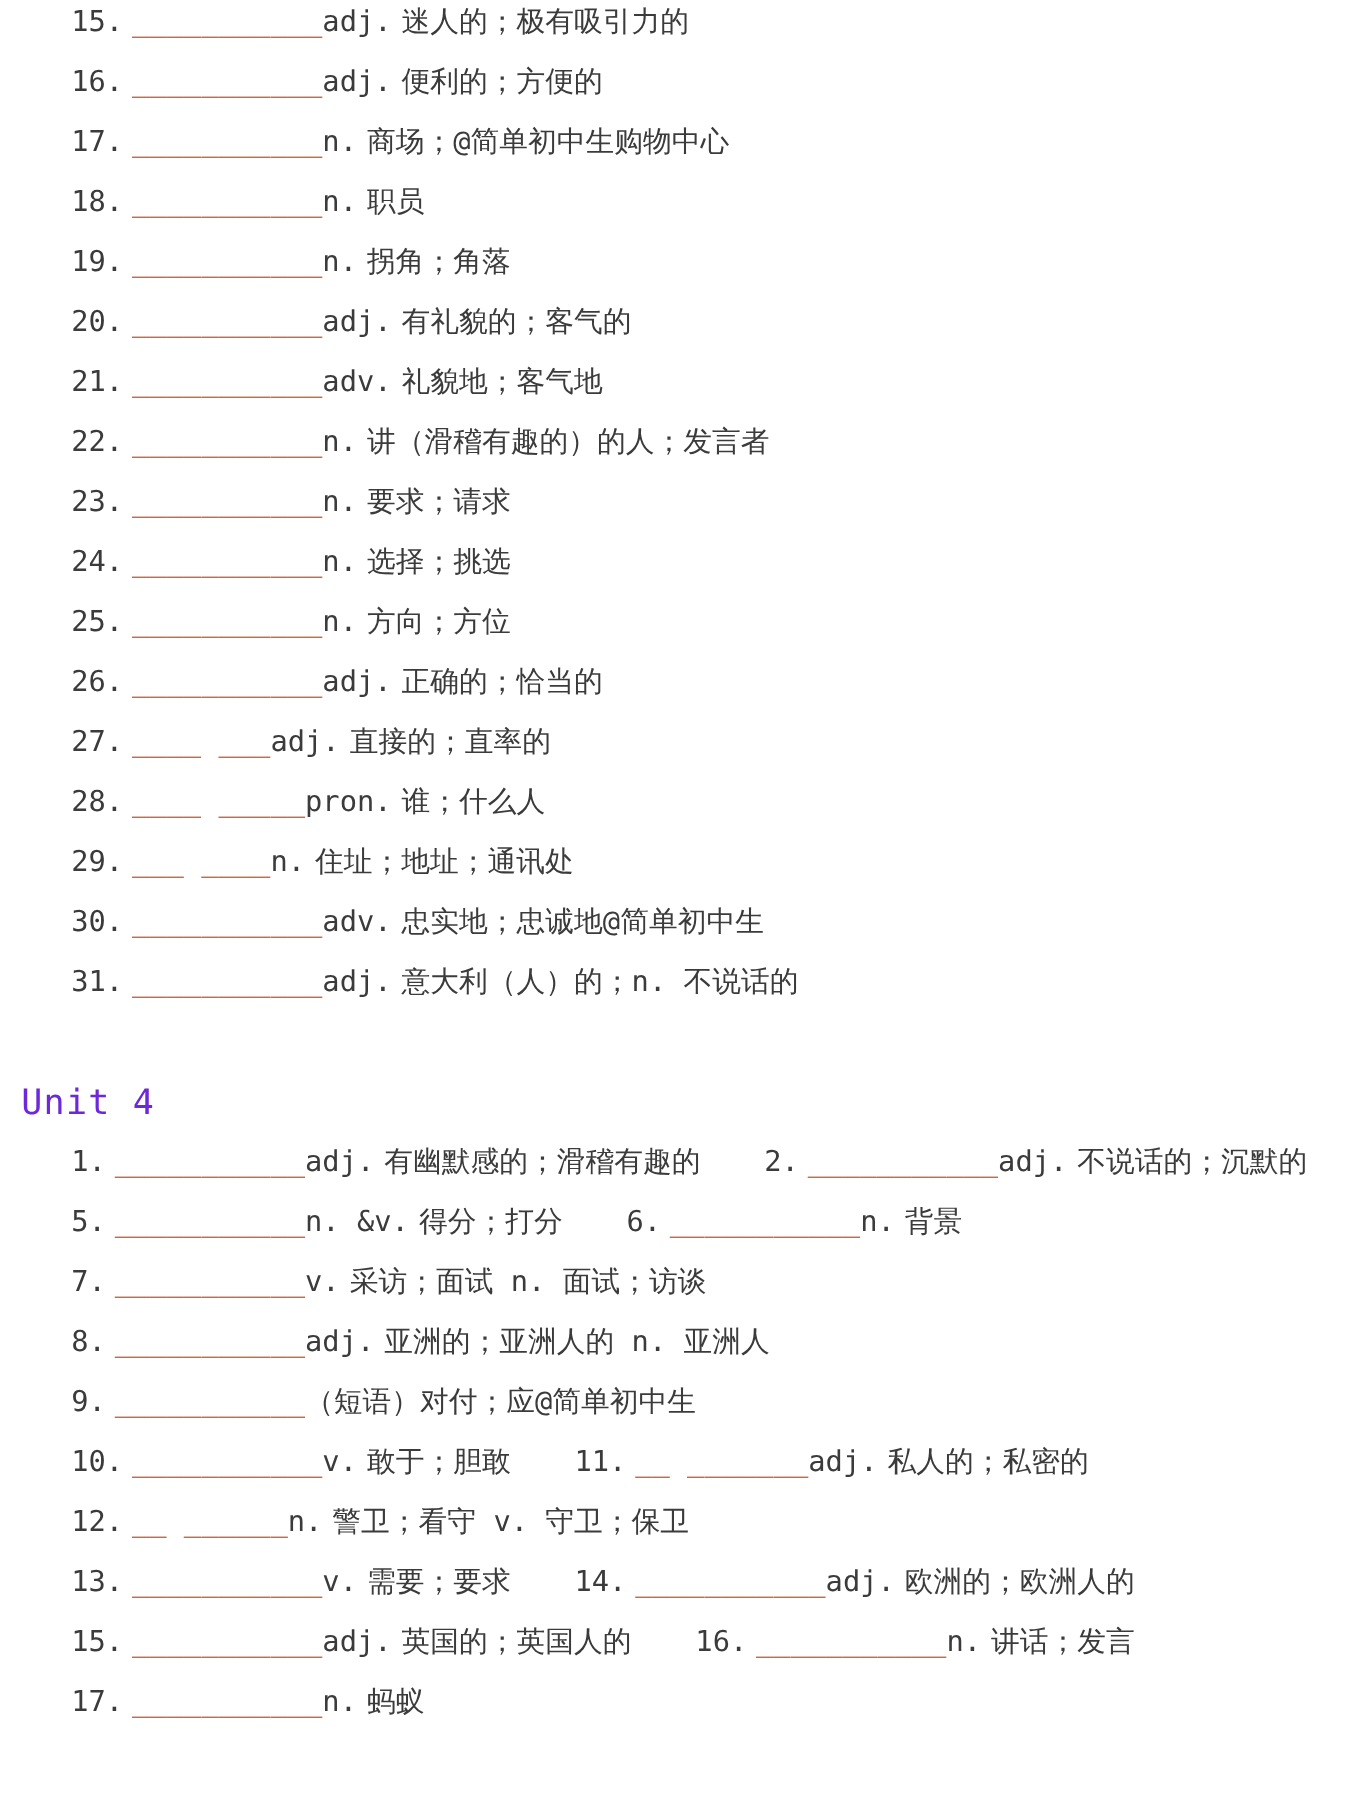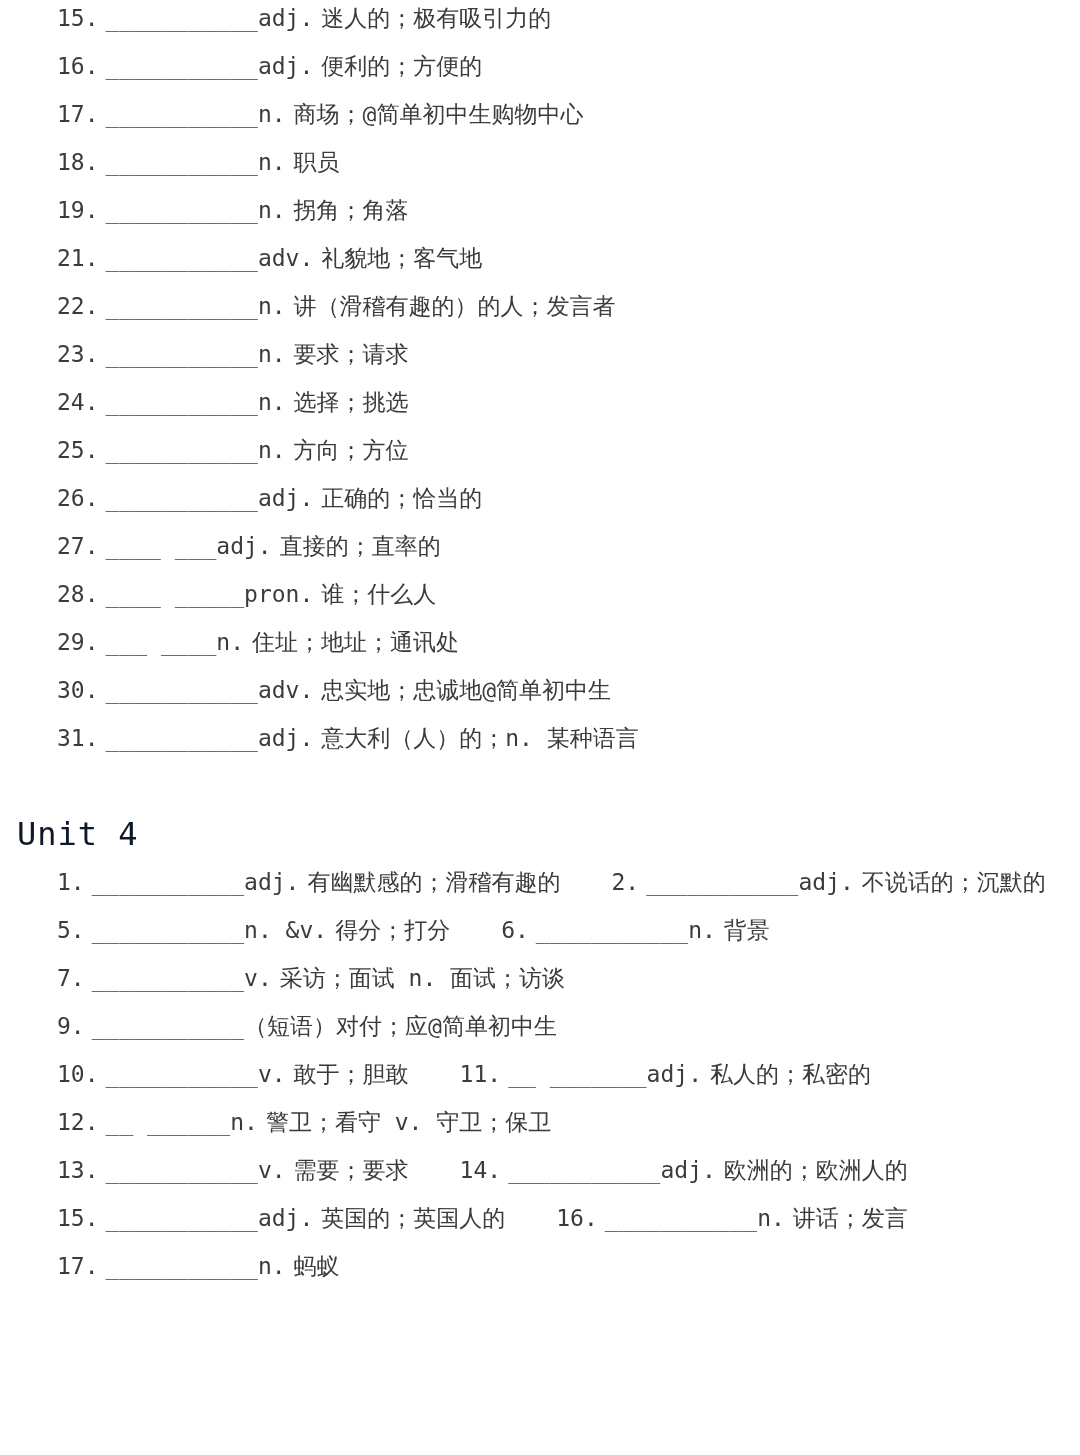--- a/index.html
+++ b/index.html
@@ -20,56 +20,58 @@
   }
   .entry { display: inline; }
   .entry + .entry { margin-left: 11px; }
   .num { margin-right: 7px; margin-left: 40px; }
   .blank { letter-spacing: 0; color: #c2410c; }
   .pos { margin-right: 8px; margin-top: 11px; }
   .pos:empty { margin-right: 0; }
   .heading {
     margin-top: 48px;
     height: 48px; line-height: 48px;
-    font-size: 32px;
-    color: #0f172a;
+    font-size: 28px;
+    color: #6d28d9;
     font-weight: 400;
     letter-spacing: 1px;
   }
 </style>
 </head>
 <body>
 
 <div class="sheet">
 
   <section class="vocab-list">
     <div class="line"><span class="entry"><span class="num">15.</span><span class="blank">___________</span><span class="pos">adj.</span><span class="def">迷人的；极有吸引力的</span></span></div>
     <div class="line"><span class="entry"><span class="num">16.</span><span class="blank">___________</span><span class="pos">adj.</span><span class="def">便利的；方便的</span></span></div>
     <div class="line"><span class="entry"><span class="num">17.</span><span class="blank">___________</span><span class="pos">n.</span><span class="def">商场；@简单初中生购物中心</span></span></div>
     <div class="line"><span class="entry"><span class="num">18.</span><span class="blank">___________</span><span class="pos">n.</span><span class="def">职员</span></span></div>
     <div class="line"><span class="entry"><span class="num">19.</span><span class="blank">___________</span><span class="pos">n.</span><span class="def">拐角；角落</span></span></div>
+    <div class="line"><span class="entry"><span class="num">20.</span><span class="blank">___________</span><span class="pos">adj.</span><span class="def">有礼貌的；客气的</span></span></div>
     <div class="line"><span class="entry"><span class="num">21.</span><span class="blank">___________</span><span class="pos">adv.</span><span class="def">礼貌地；客气地</span></span></div>
     <div class="line"><span class="entry"><span class="num">22.</span><span class="blank">___________</span><span class="pos">n.</span><span class="def">讲（滑稽有趣的）的人；发言者</span></span></div>
     <div class="line"><span class="entry"><span class="num">23.</span><span class="blank">___________</span><span class="pos">n.</span><span class="def">要求；请求</span></span></div>
     <div class="line"><span class="entry"><span class="num">24.</span><span class="blank">___________</span><span class="pos">n.</span><span class="def">选择；挑选</span></span></div>
     <div class="line"><span class="entry"><span class="num">25.</span><span class="blank">___________</span><span class="pos">n.</span><span class="def">方向；方位</span></span></div>
     <div class="line"><span class="entry"><span class="num">26.</span><span class="blank">___________</span><span class="pos">adj.</span><span class="def">正确的；恰当的</span></span></div>
     <div class="line"><span class="entry"><span class="num">27.</span><span class="blank">____ ___</span><span class="pos">adj.</span><span class="def">直接的；直率的</span></span></div>
     <div class="line"><span class="entry"><span class="num">28.</span><span class="blank">____ _____</span><span class="pos">pron.</span><span class="def">谁；什么人</span></span></div>
     <div class="line"><span class="entry"><span class="num">29.</span><span class="blank">___ ____</span><span class="pos">n.</span><span class="def">住址；地址；通讯处</span></span></div>
     <div class="line"><span class="entry"><span class="num">30.</span><span class="blank">___________</span><span class="pos">adv.</span><span class="def">忠实地；忠诚地@简单初中生</span></span></div>
-    <div class="line"><span class="entry"><span class="num">31.</span><span class="blank">___________</span><span class="pos">adj.</span><span class="def">意大利（人）的；n. 某种语言</span></span></div>
+    <div class="line"><span class="entry"><span class="num">31.</span><span class="blank">___________</span><span class="pos">adj.</span><span class="def">意大利（人）的；n. 不说话的</span></span></div>
   </section>
 
   <div class="heading">Unit 4</div>
 
   <section class="vocab-list unit4-list" style="margin-top:0;">
     <div class="line"><span class="entry"><span class="num">1.</span><span class="blank">___________</span><span class="pos">adj.</span><span class="def">有幽默感的；滑稽有趣的</span></span><span class="entry"><span class="num">2.</span><span class="blank">___________</span><span class="pos">adj.</span><span class="def">不说话的；沉默的</span></span></div>
     <div class="line"><span class="entry"><span class="num">5.</span><span class="blank">___________</span><span class="pos">n. &amp;v.</span><span class="def">得分；打分</span></span><span class="entry"><span class="num">6.</span><span class="blank">___________</span><span class="pos">n.</span><span class="def">背景</span></span></div>
     <div class="line"><span class="entry"><span class="num">7.</span><span class="blank">___________</span><span class="pos">v.</span><span class="def">采访；面试 n. 面试；访谈</span></span></div>
+    <div class="line"><span class="entry"><span class="num">8.</span><span class="blank">___________</span><span class="pos">adj.</span><span class="def">亚洲的；亚洲人的 n. 亚洲人</span></span></div>
     <div class="line"><span class="entry"><span class="num">9.</span><span class="blank">___________</span><span class="pos"></span><span class="def">（短语）对付；应@简单初中生</span></span></div>
     <div class="line"><span class="entry"><span class="num">10.</span><span class="blank">___________</span><span class="pos">v.</span><span class="def">敢于；胆敢</span></span><span class="entry"><span class="num">11.</span><span class="blank">__ _______</span><span class="pos">adj.</span><span class="def">私人的；私密的</span></span></div>
     <div class="line"><span class="entry"><span class="num">12.</span><span class="blank">__ ______</span><span class="pos">n.</span><span class="def">警卫；看守 v. 守卫；保卫</span></span></div>
     <div class="line"><span class="entry"><span class="num">13.</span><span class="blank">___________</span><span class="pos">v.</span><span class="def">需要；要求</span></span><span class="entry"><span class="num">14.</span><span class="blank">___________</span><span class="pos">adj.</span><span class="def">欧洲的；欧洲人的</span></span></div>
     <div class="line"><span class="entry"><span class="num">15.</span><span class="blank">___________</span><span class="pos">adj.</span><span class="def">英国的；英国人的</span></span><span class="entry"><span class="num">16.</span><span class="blank">___________</span><span class="pos">n.</span><span class="def">讲话；发言</span></span></div>
     <div class="line"><span class="entry"><span class="num">17.</span><span class="blank">___________</span><span class="pos">n.</span><span class="def">蚂蚁</span></span></div>
   </section>
 
 </div>
 

